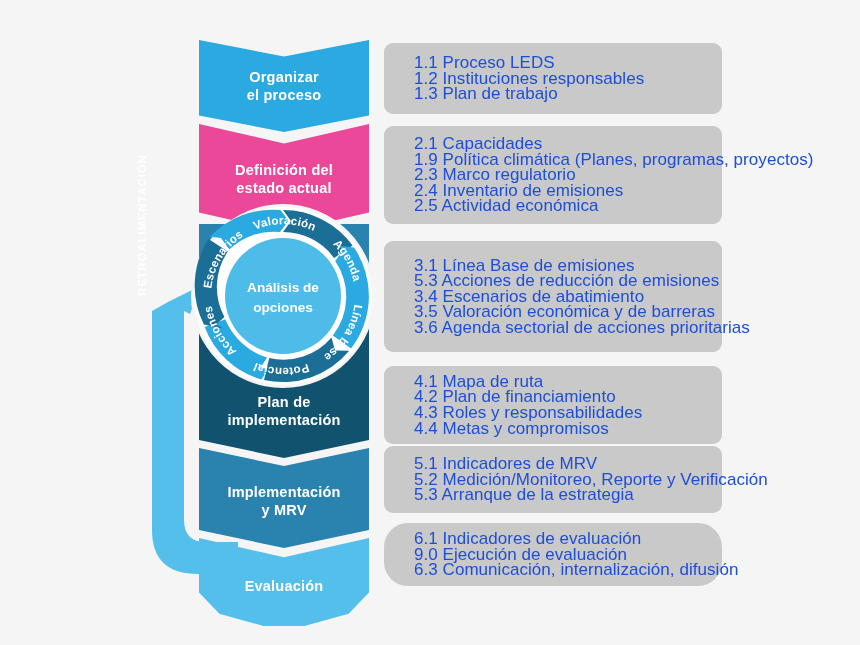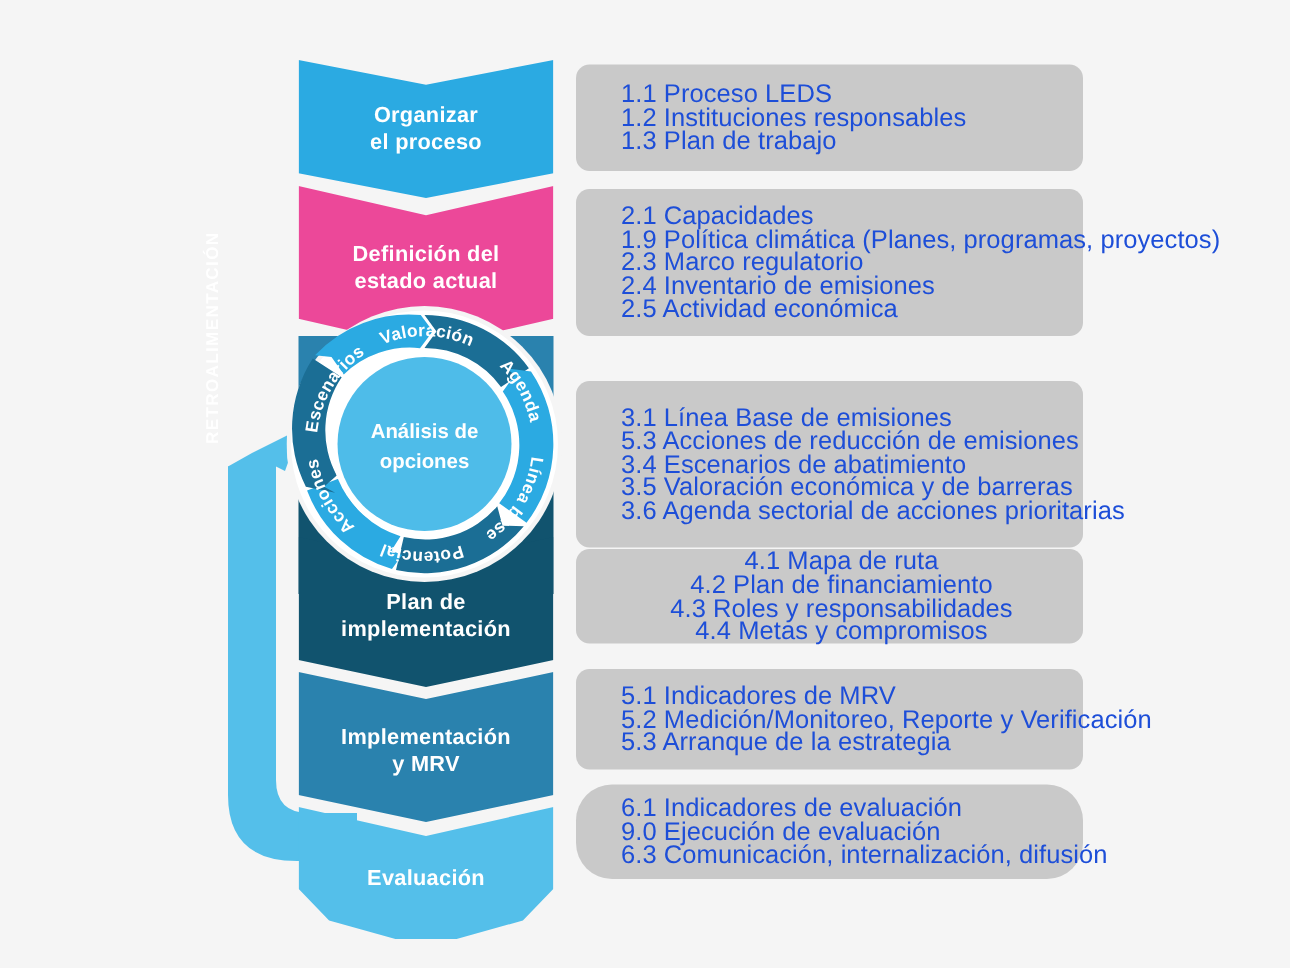--- a/index.html
+++ b/index.html
@@ -297,29 +297,29 @@
     </div>
 
     <div class="gbox" style="top:126px; height:98px;">
       <div class="line">2.1 Capacidades</div>
       <div class="line">1.9 Política climática (Planes, programas, proyectos)</div>
       <div class="line">2.3 Marco regulatorio</div>
       <div class="line">2.4 Inventario de emisiones</div>
       <div class="line">2.5 Actividad económica</div>
     </div>
 
-    <div class="gbox" style="top:254px; height:111px;">
+    <div class="gbox" style="top:241px; height:111px;">
       <div class="line">3.1 Línea Base de emisiones</div>
       <div class="line">5.3 Acciones de reducción de emisiones</div>
       <div class="line">3.4 Escenarios de abatimiento</div>
       <div class="line">3.5 Valoración económica y de barreras</div>
       <div class="line">3.6 Agenda sectorial de acciones prioritarias</div>
     </div>
 
-    <div class="gbox" style="top:366px; height:63px;text-align:center;">
+    <div class="gbox" style="top:366px; height:78px;">
       <div class="line">4.1 Mapa de ruta</div>
       <div class="line">4.2 Plan de financiamiento</div>
       <div class="line">4.3 Roles y responsabilidades</div>
       <div class="line">4.4 Metas y compromisos</div>
     </div>
 
     <div class="gbox" style="top:446px; height:67px;">
       <div class="line">5.1 Indicadores de MRV</div>
       <div class="line">5.2 Medición/Monitoreo, Reporte y Verificación</div>
       <div class="line">5.3 Arranque de la estrategia</div>

